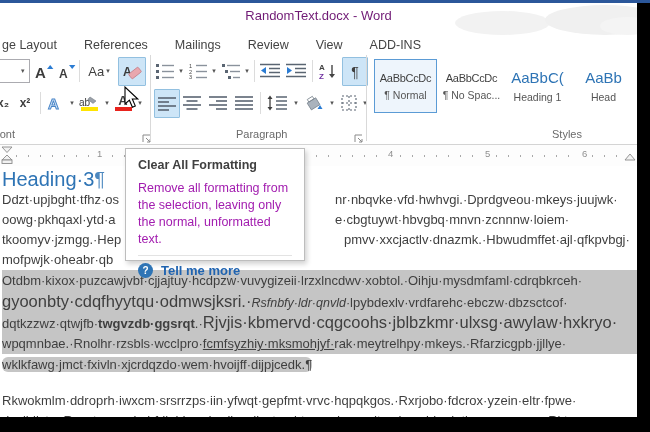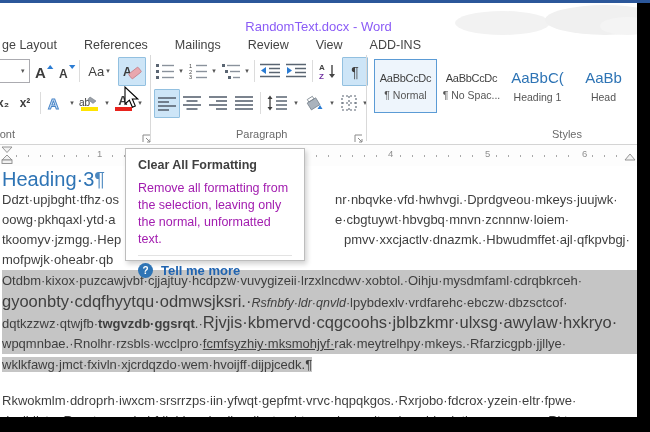--- a/index.html
+++ b/index.html
@@ -3,21 +3,21 @@
 <meta charset="utf-8">
 <style>
   html,body{margin:0;padding:0;background:#888;}
   .stage{position:relative;width:650px;height:432px;background:#fff;overflow:hidden;
          font-family:"Liberation Sans",sans-serif;color:#3f3f3f;}
   .abs{position:absolute;}
 
   
   .topline{position:absolute;left:0;top:0;width:650px;height:3px;background:#2b579a;}
   .titlebar{position:absolute;left:0;top:3px;width:650px;height:25px;background:#fff;}
-  .title{position:absolute;left:0;top:16px;width:637px;text-align:center;font-size:13px;color:#8b5cf6;}
+  .title{position:absolute;left:0;top:5px;width:637px;text-align:center;font-size:13px;color:#701a75;}
   .cloud{position:absolute;border-radius:50%;background:#f2f2f2;}
 
   
   .tabs{position:absolute;left:2px;top:30px;height:22px;display:flex;gap:27px;align-items:flex-end;}
   .tab{font-size:12.5px;color:#444;white-space:nowrap;}
 
   
   .ribbon{position:absolute;left:0;top:52px;width:650px;height:92px;background:#fff;
           border-bottom:1px solid #d4d4d4;}
   .rbtn{position:absolute;height:26px;display:flex;align-items:center;justify-content:center;
@@ -49,21 +49,21 @@
   .rnum{position:absolute;top:3px;font-size:9.5px;color:#8f8f8f;background:#fdfdfd;padding:0 3px;}
 
   
   .doc{position:absolute;left:0;top:166px;width:650px;height:266px;background:#fff;overflow:hidden;}
   .dheading{margin:2px 0 0 2px;height:22px;font-size:20px;color:#2e74b5;white-space:nowrap;}
   .para{margin-left:2px;}
   .tline{position:relative;white-space:nowrap;overflow:hidden;width:646px;font-size:13px;}
   .p-plain .tline{height:20px;line-height:20px;}
   .p-selected .tline{height:21px;line-height:21px;}
   .hlfull{background:#c5c5c5;}
-  .hlfit{background:#c5c5c5;}
+  .hlfit{background:#c5c5c5;border-radius:6px;}
   .seg{font-size:13px;}
   .seg.b{font-weight:bold;}
   .seg.big{font-size:16.5px;}
   .seg.i{font-style:italic;font-size:12.5px;}
   .seg.u{text-decoration:underline;}
   .rfrag{position:absolute;top:0;}
   .p3{margin-top:16px;}
 
   
   .tooltip{position:absolute;left:125px;top:148px;width:180px;height:113px;background:#fff;

